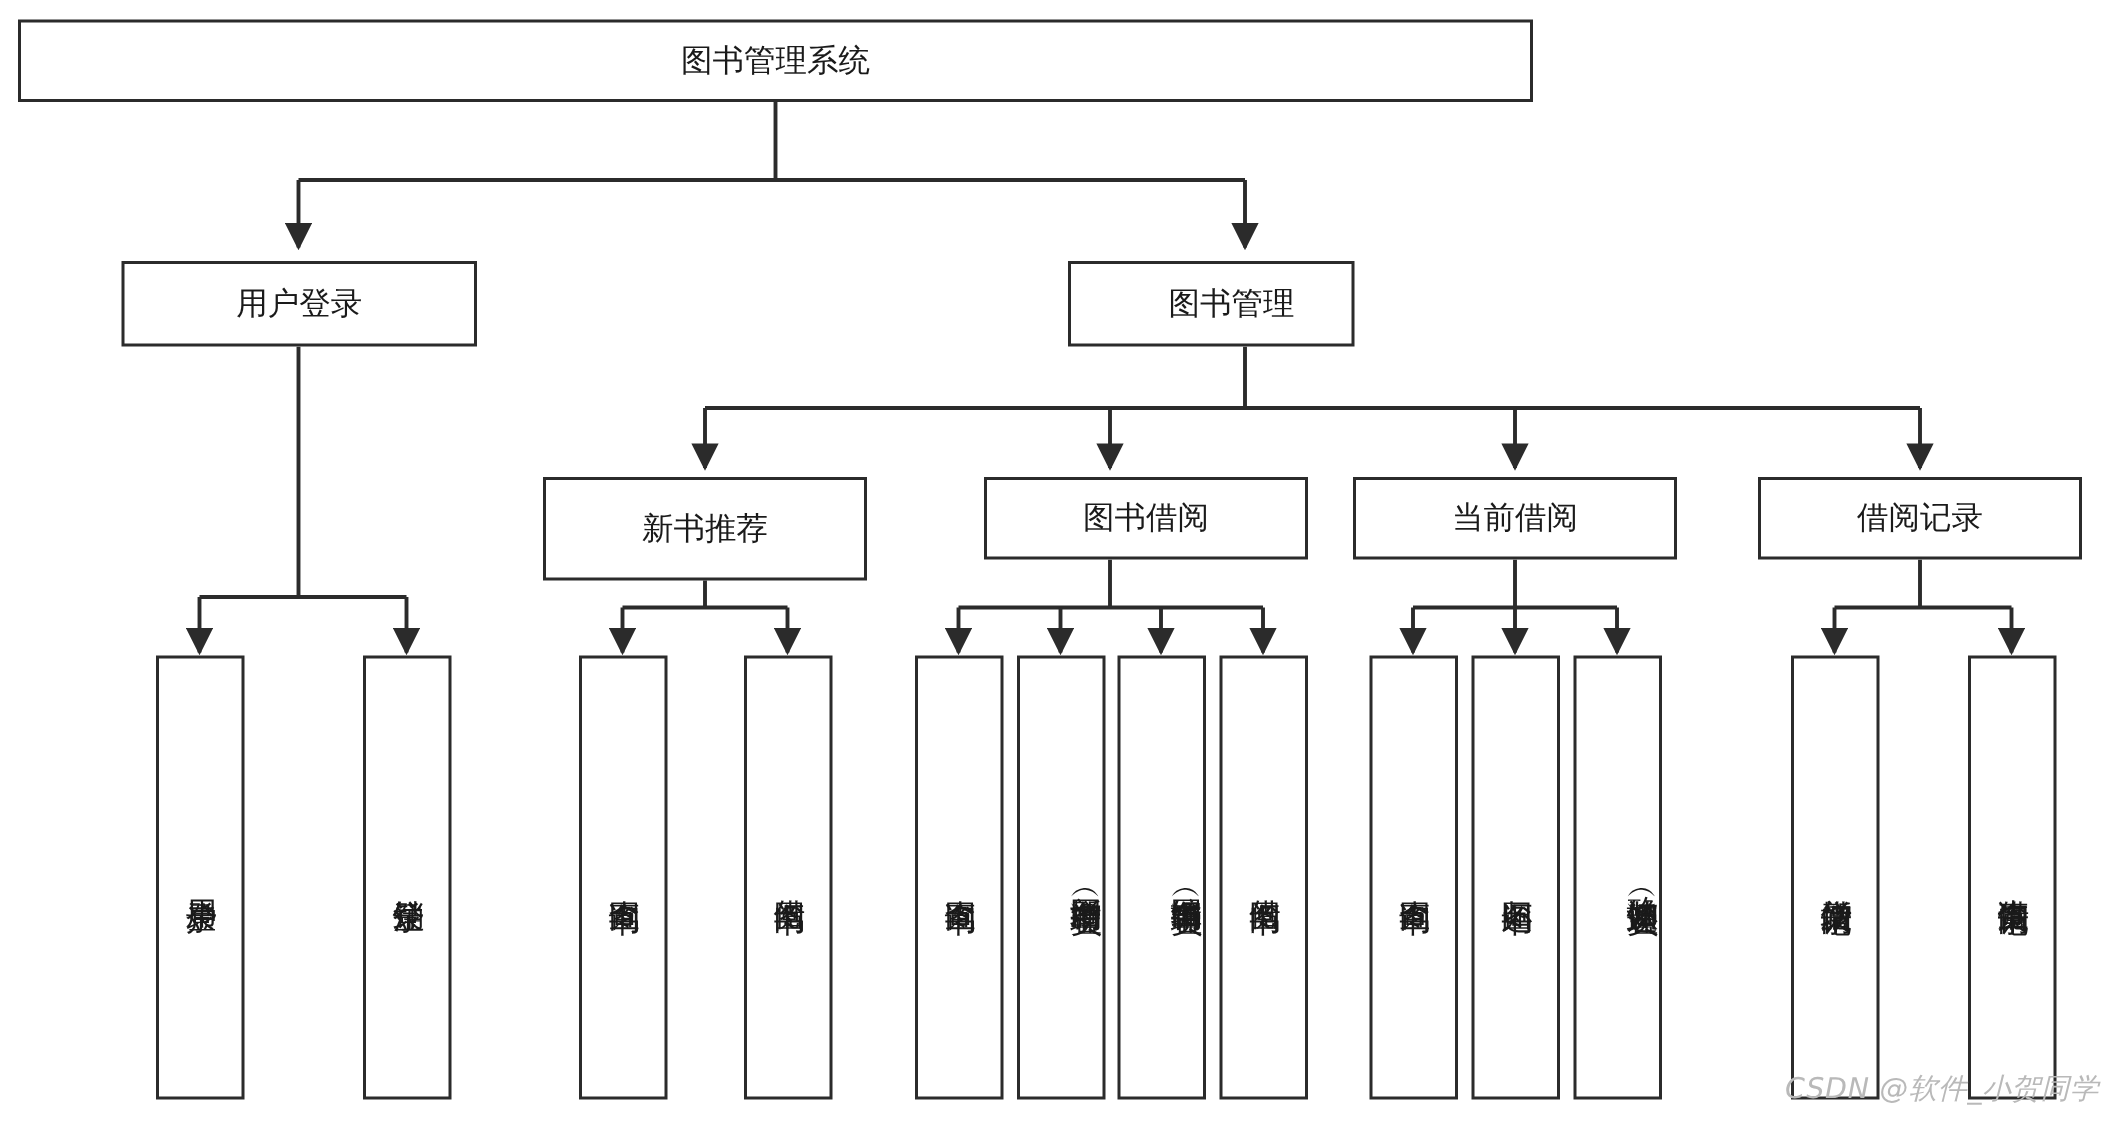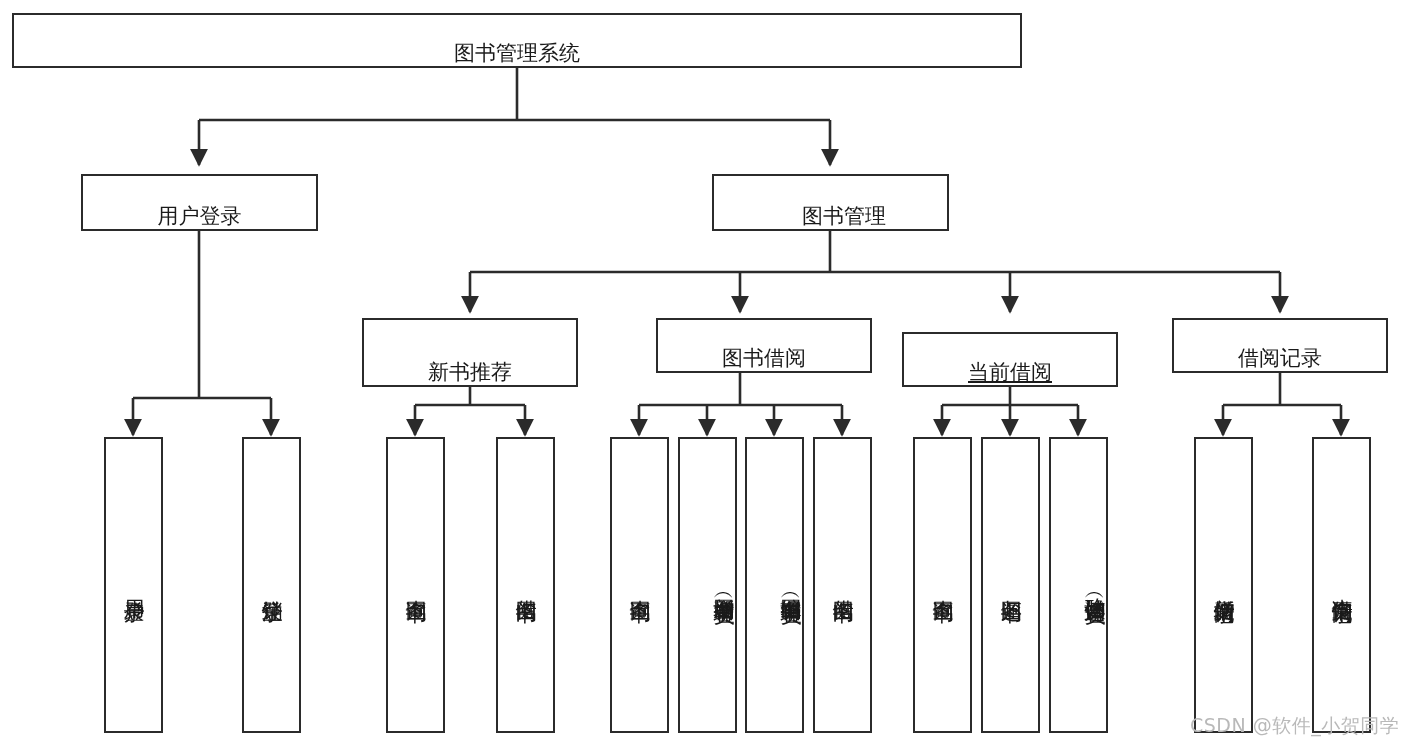--- a/index.html
+++ b/index.html
@@ -33,21 +33,20 @@
     background: #ffffff;
     display: flex;
     align-items: center;
     justify-content: center;
     color: #1a1a1a;
     line-height: 1.12;
     text-align: center;
   }
   .node.h {
     font-size: 21px;
-    align-items: flex-end;
   }
   .node.v {
     writing-mode: vertical-rl;
     text-orientation: upright;
     font-size: 21px;
     letter-spacing: 1px;
     padding: 6px 0;
   }
   .node.v.top {
     align-items: flex-start;
@@ -57,20 +56,21 @@
     writing-mode: vertical-rl;
     text-orientation: upright;
     white-space: nowrap;
   }
   .watermark {
     position: absolute;
     color: #b9b9b9;
     font-size: 19px;
     white-space: nowrap;
     letter-spacing: 0.5px;
+    font-style: italic;
   }
 </style>
 </head>
 <body>
 
 <div id="diagram">
 
   <svg id="edges" viewBox="0 0 1405 747" xmlns="http://www.w3.org/2000/svg">
     <defs>
       <marker id="arr" viewBox="0 0 10 10" refX="9" refY="5" markerWidth="7" markerHeight="7" orient="auto-start-reverse">
@@ -121,31 +121,31 @@
     </g>
   </svg>
 
   <div class="node h" style="left:12px; top:13px; width:1010px; height:55px;">
     <span>图书管理系统</span>
   </div>
 
   <div class="node h" style="left:81px; top:174px; width:237px; height:57px;">
     <span>用户登录</span>
   </div>
-  <div class="node h" style="left:712px; top:174px; width:237px; height:57px;padding-left:27px;">
+  <div class="node h" style="left:712px; top:174px; width:191px; height:57px;padding-left:27px;">
     <span>图书管理</span>
   </div>
 
   <div class="node h" style="left:362px; top:318px; width:216px; height:69px;">
     <span>新书推荐</span>
   </div>
   <div class="node h" style="left:656px; top:318px; width:216px; height:55px;">
     <span>图书借阅</span>
   </div>
-  <div class="node h" style="left:902px; top:332px; width:216px; height:55px;text-decoration:underline;">
+  <div class="node h" style="left:902px; top:318px; width:216px; height:55px;">
     <span>当前借阅</span>
   </div>
   <div class="node h" style="left:1172px; top:318px; width:216px; height:55px;">
     <span>借阅记录</span>
   </div>
 
   <div class="node v" style="left:104px; top:437px; width:59px; height:296px;">
     <span class="vtxt">用户登录</span>
   </div>
   <div class="node v" style="left:242px; top:437px; width:59px; height:296px;">

